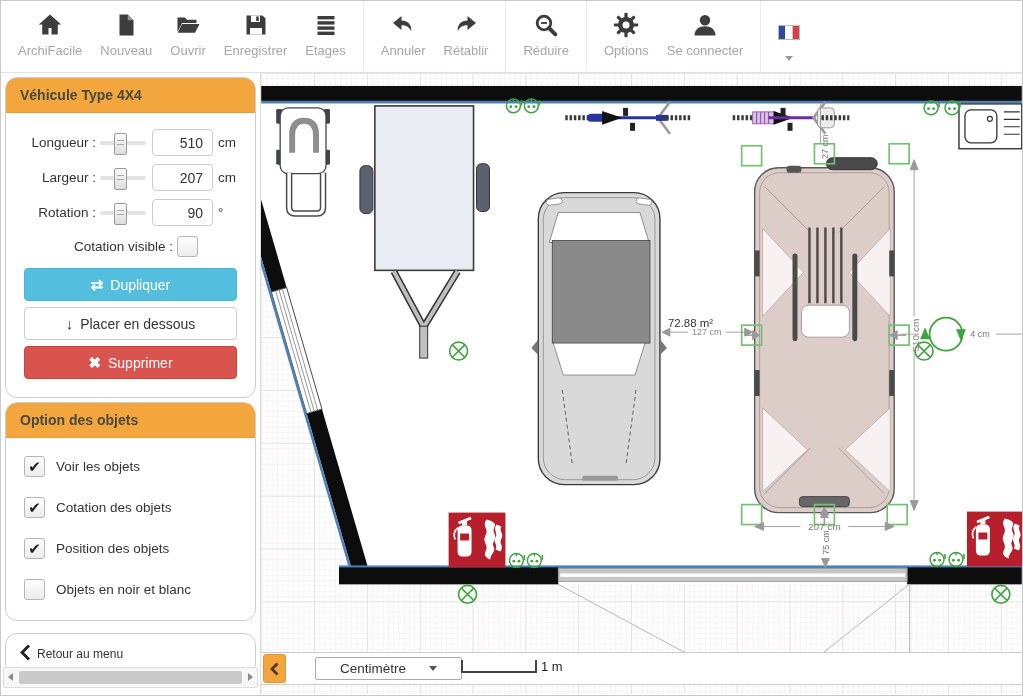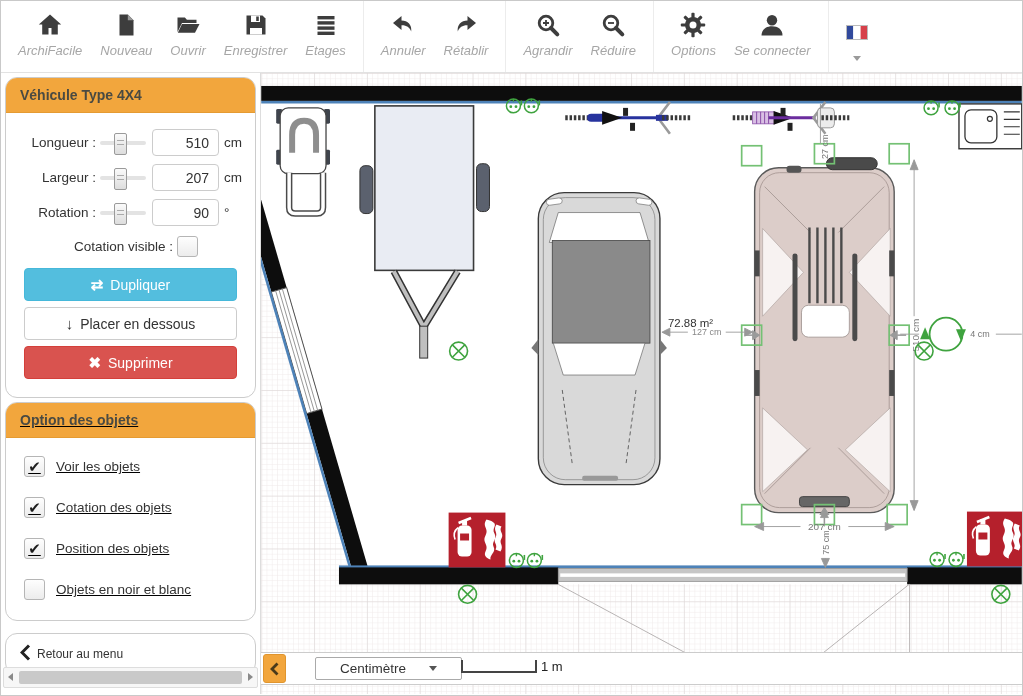--- a/index.html
+++ b/index.html
@@ -1,37 +1,37 @@
 <!DOCTYPE html>
 <html><head>
 <meta charset="utf-8">
 <style>
   html,body{margin:0;padding:0;background:#fff;font-family:"Liberation Sans",sans-serif;}
   .page{position:relative;width:1021px;height:694px;border:1px solid #c9c9c9;background:#fff;overflow:hidden;}
   
-  .toolbar{height:71px;display:flex;align-items:stretch;background:#fff;border-bottom:1px solid #e2e2e2;font-style:italic;}
+  .toolbar{height:71px;display:flex;align-items:stretch;background:#fff;border-bottom:1px solid #e2e2e2;}
   .tb-group{display:flex;align-items:stretch;padding:0 8px;}
   .tb-group + .tb-group{border-left:1px solid #ececec;}
   .tb-item{display:flex;flex-direction:column;align-items:center;justify-content:flex-start;padding:8px 9px 0 9px;cursor:pointer;}
   .tb-icon{height:32px;display:flex;align-items:center;justify-content:center;}
   .tb-label{font-size:13px;color:#a6a6a6;margin-top:2px;white-space:nowrap;}
   .flag-item{justify-content:center;padding-top:4px;}
   .flag-caret{width:0;height:0;border-left:4.5px solid transparent;border-right:4.5px solid transparent;border-top:5px solid #9a9a9a;margin-top:7px;}
   
   .content{display:flex;height:621px;}
   .sidebar{position:relative;width:260px;background:#fff;border-right:1px solid #ddd;box-sizing:border-box;flex:none;}
   .panel{margin:4px 4px 0 4px;border:1px solid #ccc;border-radius:12px;background:#fff;overflow:hidden;}
   .panel-header{background:#f2a63d;border-bottom:1px solid #e59b32;padding:9px 14px;font-size:14px;font-weight:bold;color:#4a4a42;}
   .panel-body{padding:12px 8px;}
   .field-row{display:flex;align-items:center;height:35px;}
   .field-label{width:82px;text-align:right;font-size:13.5px;color:#333;flex:none;}
   .slider{position:relative;width:46px;height:4px;background:#e3e3e3;border-radius:2px;margin:0 6px 0 4px;flex:none;}
   .slider .thumb{position:absolute;left:14px;top:-8px;width:11px;height:20px;background:linear-gradient(#fafafa,#ddd);border:1px solid #9a9a9a;border-radius:2px;}
   .slider .thumb:before{content:"";position:absolute;left:2px;right:2px;top:6px;border-top:1px solid #aaa;border-bottom:1px solid #aaa;height:3px;}
-  .num-input{width:48px;height:25px;border:1px solid #ccc;border-radius:4px;text-align:right;padding:0 9px 0 8px;font-size:14px;color:#333;font-family:"Liberation Sans",sans-serif;}
+  .num-input{width:48px;height:25px;border:1px solid #ccc;border-radius:4px;text-align:right;padding:0 9px 0 2px;font-size:14px;color:#333;font-family:"Liberation Sans",sans-serif;}
   .unit{font-size:13.5px;color:#333;margin-left:5px;}
   .cb{display:inline-flex;align-items:center;justify-content:center;width:19px;height:19px;border:1px solid #b5b5b5;border-radius:3px;background:linear-gradient(#fefefe,#ececec);font-size:15px;color:#1d1d1d;cursor:pointer;flex:none;}
   .cotation-row{display:flex;align-items:center;justify-content:flex-start;height:32px;padding-left:60px;}
   .cotation-row .field-label{width:auto;margin-right:4px;}
   .btn{display:flex;align-items:center;justify-content:center;gap:7px;height:31px;margin:6px 10px;border-radius:4px;font-size:14px;cursor:pointer;border:1px solid transparent;}
   .btn-info{background:#53bede;border-color:#46b8da;color:#fff;}
   .btn-default{background:#fff;border-color:#ccc;color:#333;}
   .btn-danger{background:#d9534f;border-color:#d43f3a;color:#fff;}
   .btn .bicon{font-weight:bold;font-size:15px;line-height:1;}
   .opt-row{display:flex;align-items:center;gap:11px;padding:10px 0 10px 10px;font-size:13.5px;color:#333;}
@@ -125,30 +125,20 @@
         </span>
         <span class="tb-label">Rétablir</span>
       </div>
     </div>
     <div class="tb-group">
       <div class="tb-item">
         <span class="tb-icon">
           <svg width="26" height="26" viewBox="0 0 26 26">
               <circle cx="11" cy="11" r="6.8" fill="none" stroke="#3d3d3d" stroke-width="2.8"></circle>
               <path d="M16 16l6.3 6.3" stroke="#3d3d3d" stroke-width="4" stroke-linecap="round"></path>
-              <path d="M8 11h6M11 8v6" stroke="#3d3d3d" stroke-width="1.8"></path>
-            </svg>
-        </span>
-        <span class="tb-label">Agrandir</span>
-      </div>
-      <div class="tb-item">
-        <span class="tb-icon">
-          <svg width="26" height="26" viewBox="0 0 26 26">
-              <circle cx="11" cy="11" r="6.8" fill="none" stroke="#3d3d3d" stroke-width="2.8"></circle>
-              <path d="M16 16l6.3 6.3" stroke="#3d3d3d" stroke-width="4" stroke-linecap="round"></path>
               <path d="M8 11h6" stroke="#3d3d3d" stroke-width="1.8"></path>
             </svg>
         </span>
         <span class="tb-label">Réduire</span>
       </div>
     </div>
     <div class="tb-group">
       <div class="tb-item">
         <span class="tb-icon">
           <svg width="26" height="26" viewBox="0 0 26 26">
@@ -237,21 +227,21 @@
             <span class="bicon">↓</span>
             <span>Placer en dessous</span>
           </div>
           <div class="btn btn-danger">
             <span class="bicon">✖</span>
             <span>Supprimer</span>
           </div>
         </div>
       </div>
 
-      <div class="panel" style="text-decoration:underline;">
+      <div class="panel" style="">
         <div class="panel-header">Option des objets</div>
         <div class="panel-body" style="padding:8px 8px 10px 8px;">
           <div class="opt-row">
             <span class="cb">
                 <span>✔</span>
               </span>
             <span>Voir les objets</span>
           </div>
           <div class="opt-row">
             <span class="cb">

